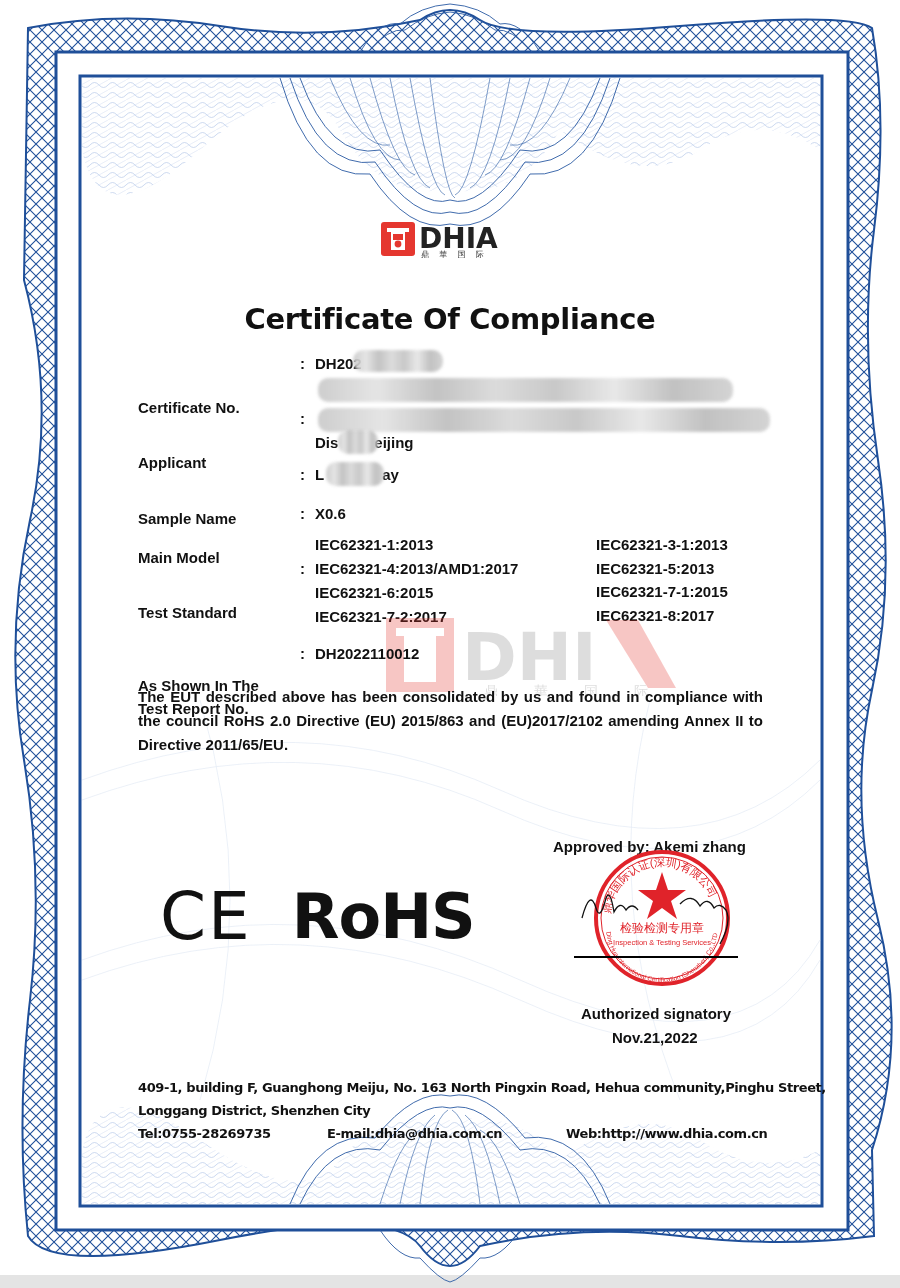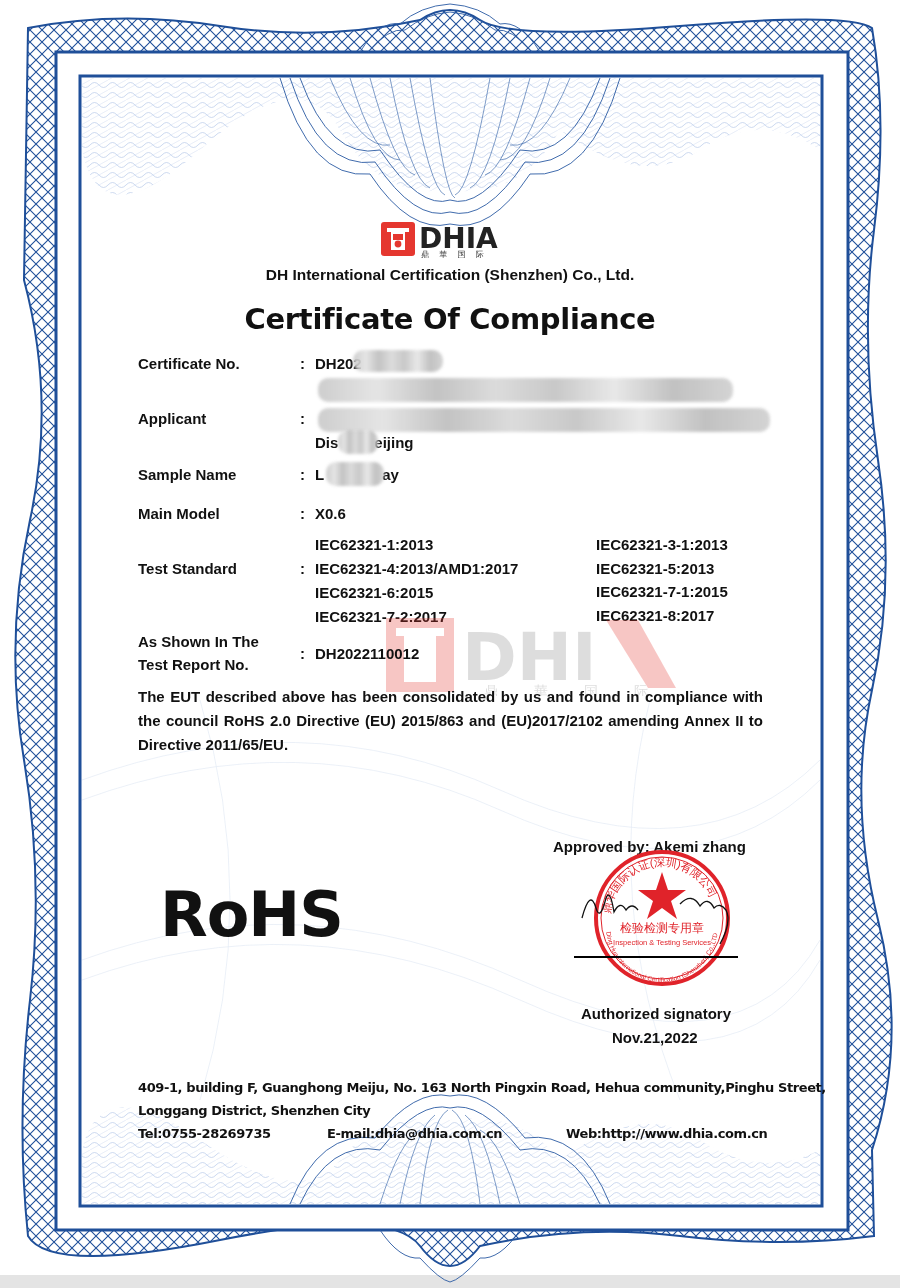--- a/index.html
+++ b/index.html
@@ -3,21 +3,21 @@
 <meta charset="utf-8">
 <style>
   html, body { margin:0; padding:0; }
   body { width:900px; height:1288px; background:#ffffff; position:relative; overflow:hidden; font-family:"Liberation Sans", sans-serif; color:#111; }
   .bottom-strip { position:absolute; left:0; top:1275px; width:900px; height:13px; background:#e4e4e4; }
   svg.frame { position:absolute; left:0; top:0; }
   .content { position:absolute; left:0; top:0; width:900px; height:1288px; }
   .logo { position:absolute; left:381px; top:220px; width:140px; height:38px; }
   .company-top { position:absolute; left:0; width:900px; top:266px; text-align:center; font-size:15.5px; font-weight:bold; }
   .title { position:absolute; left:0; width:900px; top:302px; text-align:center; font-size:29px; font-weight:bold; font-family:"DejaVu Sans", sans-serif; letter-spacing:-0.3px; }
-  .lbl { position:absolute; left:138px; font-size:15px; font-weight:bold; }
+  .lbl { position:absolute; left:138px; font-size:15px; font-weight:bold;margin-top:44px; }
   .colon { position:absolute; left:300px; font-size:15px; font-weight:bold; }
   .val { position:absolute; left:315px; font-size:15px; font-weight:bold; white-space:nowrap; }
   .val2 { position:absolute; left:596px; font-size:15px; font-weight:bold; white-space:nowrap; }
   .blur { position:absolute; background:linear-gradient(90deg,#c9c9c9,#e2e2e2,#bdbdbd,#d8d8d8,#c3c3c3,#e6e6e6,#bbbbbb,#d0d0d0); border-radius:10px; filter:blur(1.5px); opacity:0.9; }
   .para { position:absolute; left:138px; width:625px; font-size:15px; font-weight:bold; line-height:24px; text-align:justify; }
   .approved { position:absolute; left:553px; top:838px; font-size:15px; font-weight:bold; }
   .marks { position:absolute; left:160px; top:878px; font-size:62px; font-weight:bold; font-family:"DejaVu Sans", sans-serif; display:flex; align-items:center; gap:40px; letter-spacing:-1px; }
   .ce { font-family:"DejaVu Sans", sans-serif; font-weight:normal; font-size:66px; letter-spacing:2px; }
   .sig-line { position:absolute; left:574px; top:956px; width:164px; height:2px; background:#000; }
   .auth { position:absolute; left:581px; top:1005px; font-size:15px; font-weight:bold; }
@@ -108,21 +108,20 @@
         <rect x="0" y="2" width="34" height="34" rx="3" fill="#e5372f"></rect>
         <path d="M6 8 H28 V12 H24 V30 H10 V12 H6 Z" fill="#fff"></path>
         <rect x="12" y="14" width="10" height="6" fill="#e5372f"></rect>
         <circle cx="17" cy="24" r="3.4" fill="#e5372f"></circle>
       </g>
       <text x="38" y="28" font-family="DejaVu Sans, sans-serif" font-weight="bold" font-size="28" fill="#222">DHIA</text>
       <text x="40" y="37" font-size="8" fill="#333" letter-spacing="4">鼎 華 国 际</text>
     </svg>
   </div>
 
-  <div class="company-top">DH International Certification (Shenzhen) Co., Ltd.</div>
   <div class="title">Certificate Of Compliance</div>
 
   <div class="lbl" style="top:355px">Certificate No.</div>
   <div class="colon" style="top:355px">:</div>
   <div class="val" style="top:355px">DH202</div>
   <div class="blur" style="left:353px;top:350px;width:90px;height:22px;"></div>
 
   <div class="blur" style="left:318px;top:378px;width:415px;height:24px;"></div>
   <div class="lbl" style="top:410px">Applicant</div>
   <div class="colon" style="top:410px">:</div>
@@ -161,20 +160,21 @@
   </div>
 
   <div class="lbl" style="top:633px">As Shown In The</div>
   <div class="lbl" style="top:656px">Test Report No.</div>
   <div class="colon" style="top:645px">:</div>
   <div class="val" style="top:645px">DH2022110012</div>
 
   <div class="para" style="top:685px">The EUT described above has been consolidated by us and found in compliance with the council RoHS 2.0 Directive (EU) 2015/863 and (EU)2017/2102 amending Annex II to Directive 2011/65/EU.</div>
 
   <div class="marks">
+    <span class="ce">CE</span>
     <span>RoHS</span>
   </div>
 
   <div class="approved">Approved by: Akemi zhang</div>
 
   <div class="stamp">
     <svg width="160" height="140" viewBox="0 0 160 140">
       <circle cx="82" cy="70" r="66" fill="none" stroke="#e0232a" stroke-width="4"></circle>
       <circle cx="82" cy="70" r="61" fill="none" stroke="#e0232a" stroke-width="1"></circle>
       <polygon points="82,24 88,42 106,42 91,53 97,71 82,60 67,71 73,53 58,42 76,42" fill="#e0232a"></polygon>

